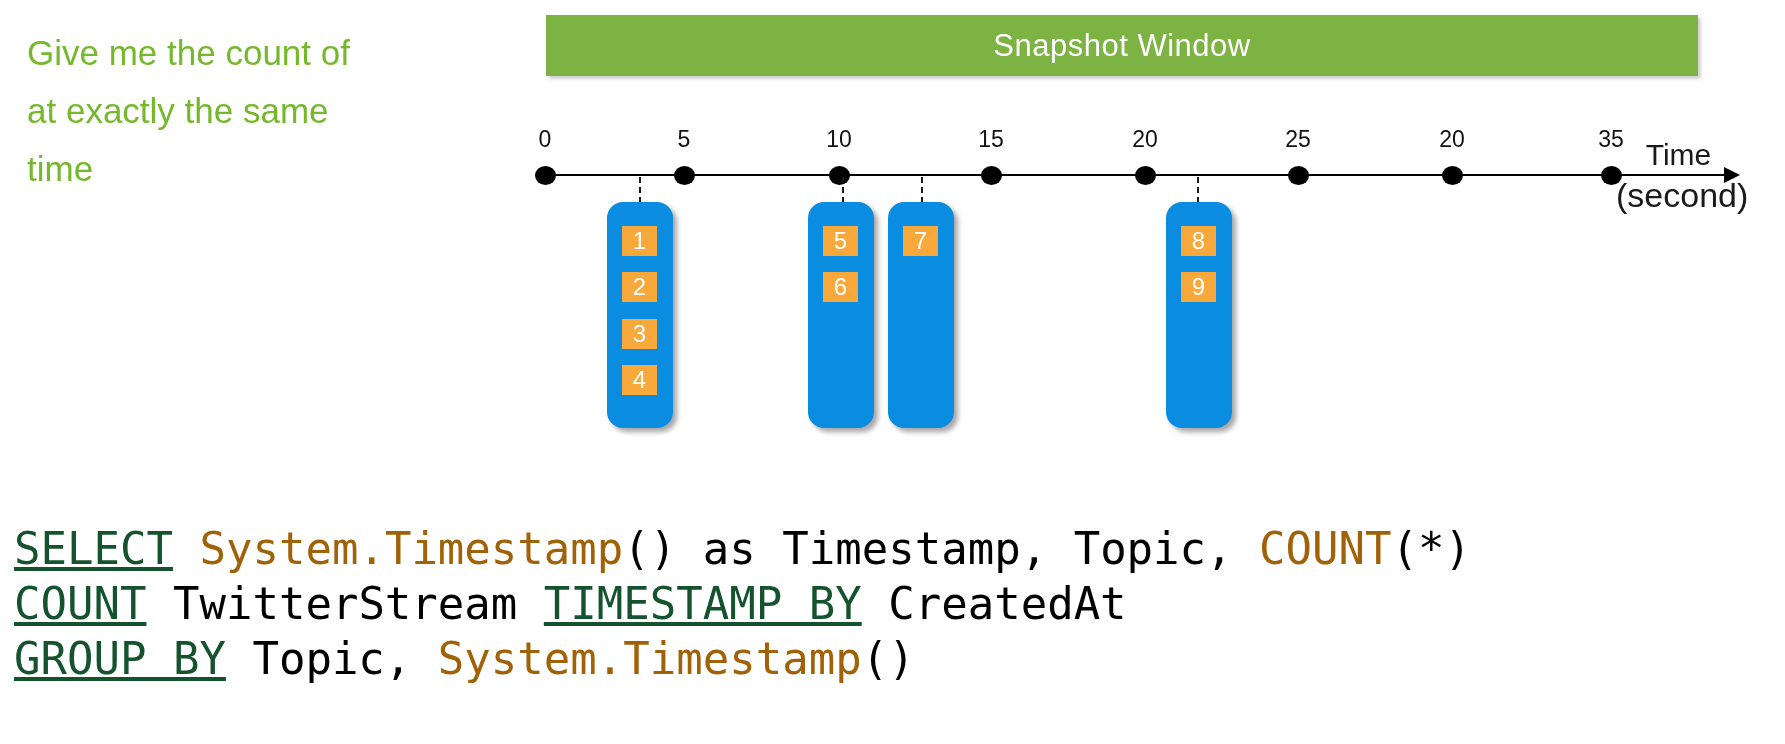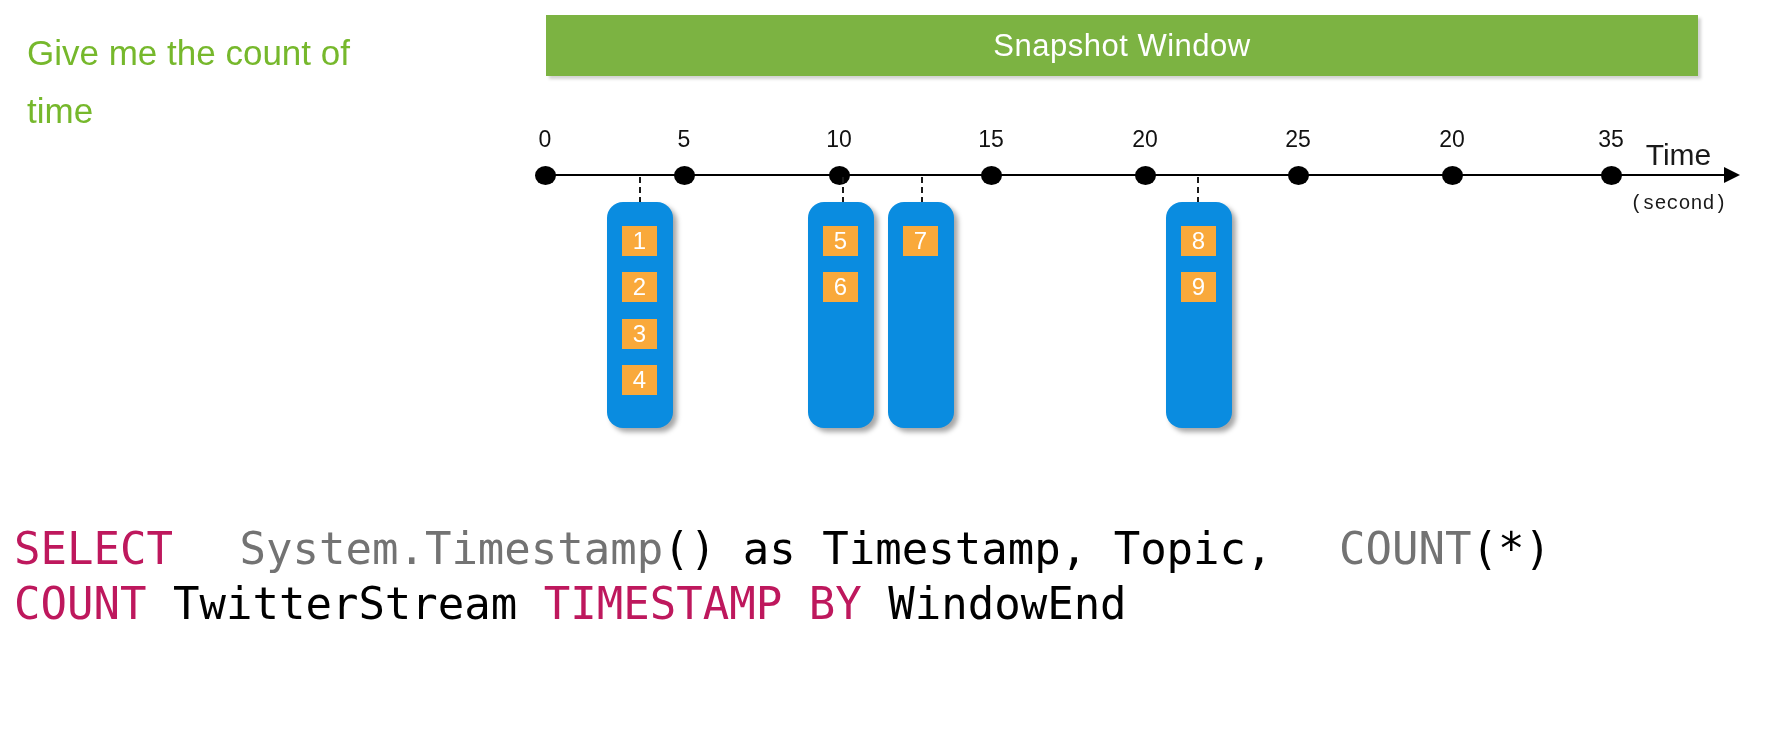--- a/index.html
+++ b/index.html
@@ -82,21 +82,21 @@
   }
   .axis-caption {
     position: absolute;
     left: 1616px;
     top: 138px;
     width: 125px;
     text-align: center;
     color: #1a1a1a;
   }
   .axis-caption .cap1 { font-size: 30px; font-weight: 300; line-height: 34px; }
-  .axis-caption .cap2 { font-size: 20px; font-weight: 300; line-height: 32px; margin-top: 16px; font-family: Liberation Mono, monospace; }
+  .axis-caption .cap2 { font-size: 34px; font-weight: 300; line-height: 32px; margin-top: 7px; }
 
   
   .dash {
     position: absolute;
     top: 177px;
     height: 26px;
     width: 0;
     border-left: 2px dashed #1a1a1a;
   }
 
@@ -131,31 +131,32 @@
   .code {
     position: absolute;
     left: 14px;
     top: 521px;
     font-family: "DejaVu Sans Mono", monospace;
     font-size: 44px;
     line-height: 55px;
     color: #000000;
   }
   .code-line { white-space: pre; }
-  .tok-kw { color: #be185d; }
-  .tok-fn { color: #737373; margin-left: 40px; }
+  .tok-kw { color: #14532d; text-decoration: underline; }
+  .tok-fn { color: #a16207; }
   .tok-pl { color: #000000; }
 </style>
 </head>
 <body>
 
 <div class="slide">
 
   <div class="desc">
     <div>Give me the count of</div>
+    <div>at exactly the same</div>
     <div>time</div>
   </div>
 
   <div class="banner">
     <span>Snapshot Window</span>
   </div>
 
   <div class="axis-line"></div>
   <div class="axis-arrowhead"></div>
 
@@ -215,16 +216,17 @@
   <div class="group" style="left:888px">
     <div class="evt row-0">7</div>
   </div>
   <div class="group" style="left:1166px">
     <div class="evt row-0">8</div>
     <div class="evt row-1">9</div>
   </div>
 
   <div class="code">
     <div class="code-line"><span class="tok-kw">SELECT</span><span class="tok-pl"> </span><span class="tok-fn">System.Timestamp</span><span class="tok-pl">()</span><span class="tok-pl"> as Timestamp, Topic, </span><span class="tok-fn">COUNT</span><span class="tok-pl">(*)</span></div>
-    <div class="code-line"><span class="tok-kw">COUNT</span><span class="tok-pl"> TwitterStream </span><span class="tok-kw">TIMESTAMP BY</span><span class="tok-pl"> WindowEnd</span></div>
+    <div class="code-line"><span class="tok-kw">COUNT</span><span class="tok-pl"> TwitterStream </span><span class="tok-kw">TIMESTAMP BY</span><span class="tok-pl"> CreatedAt</span></div>
+    <div class="code-line"><span class="tok-kw">GROUP BY</span><span class="tok-pl"> Topic, </span><span class="tok-fn">System.Timestamp</span><span class="tok-pl">()</span></div>
   </div>
 
 </div>
 
 </body></html>

